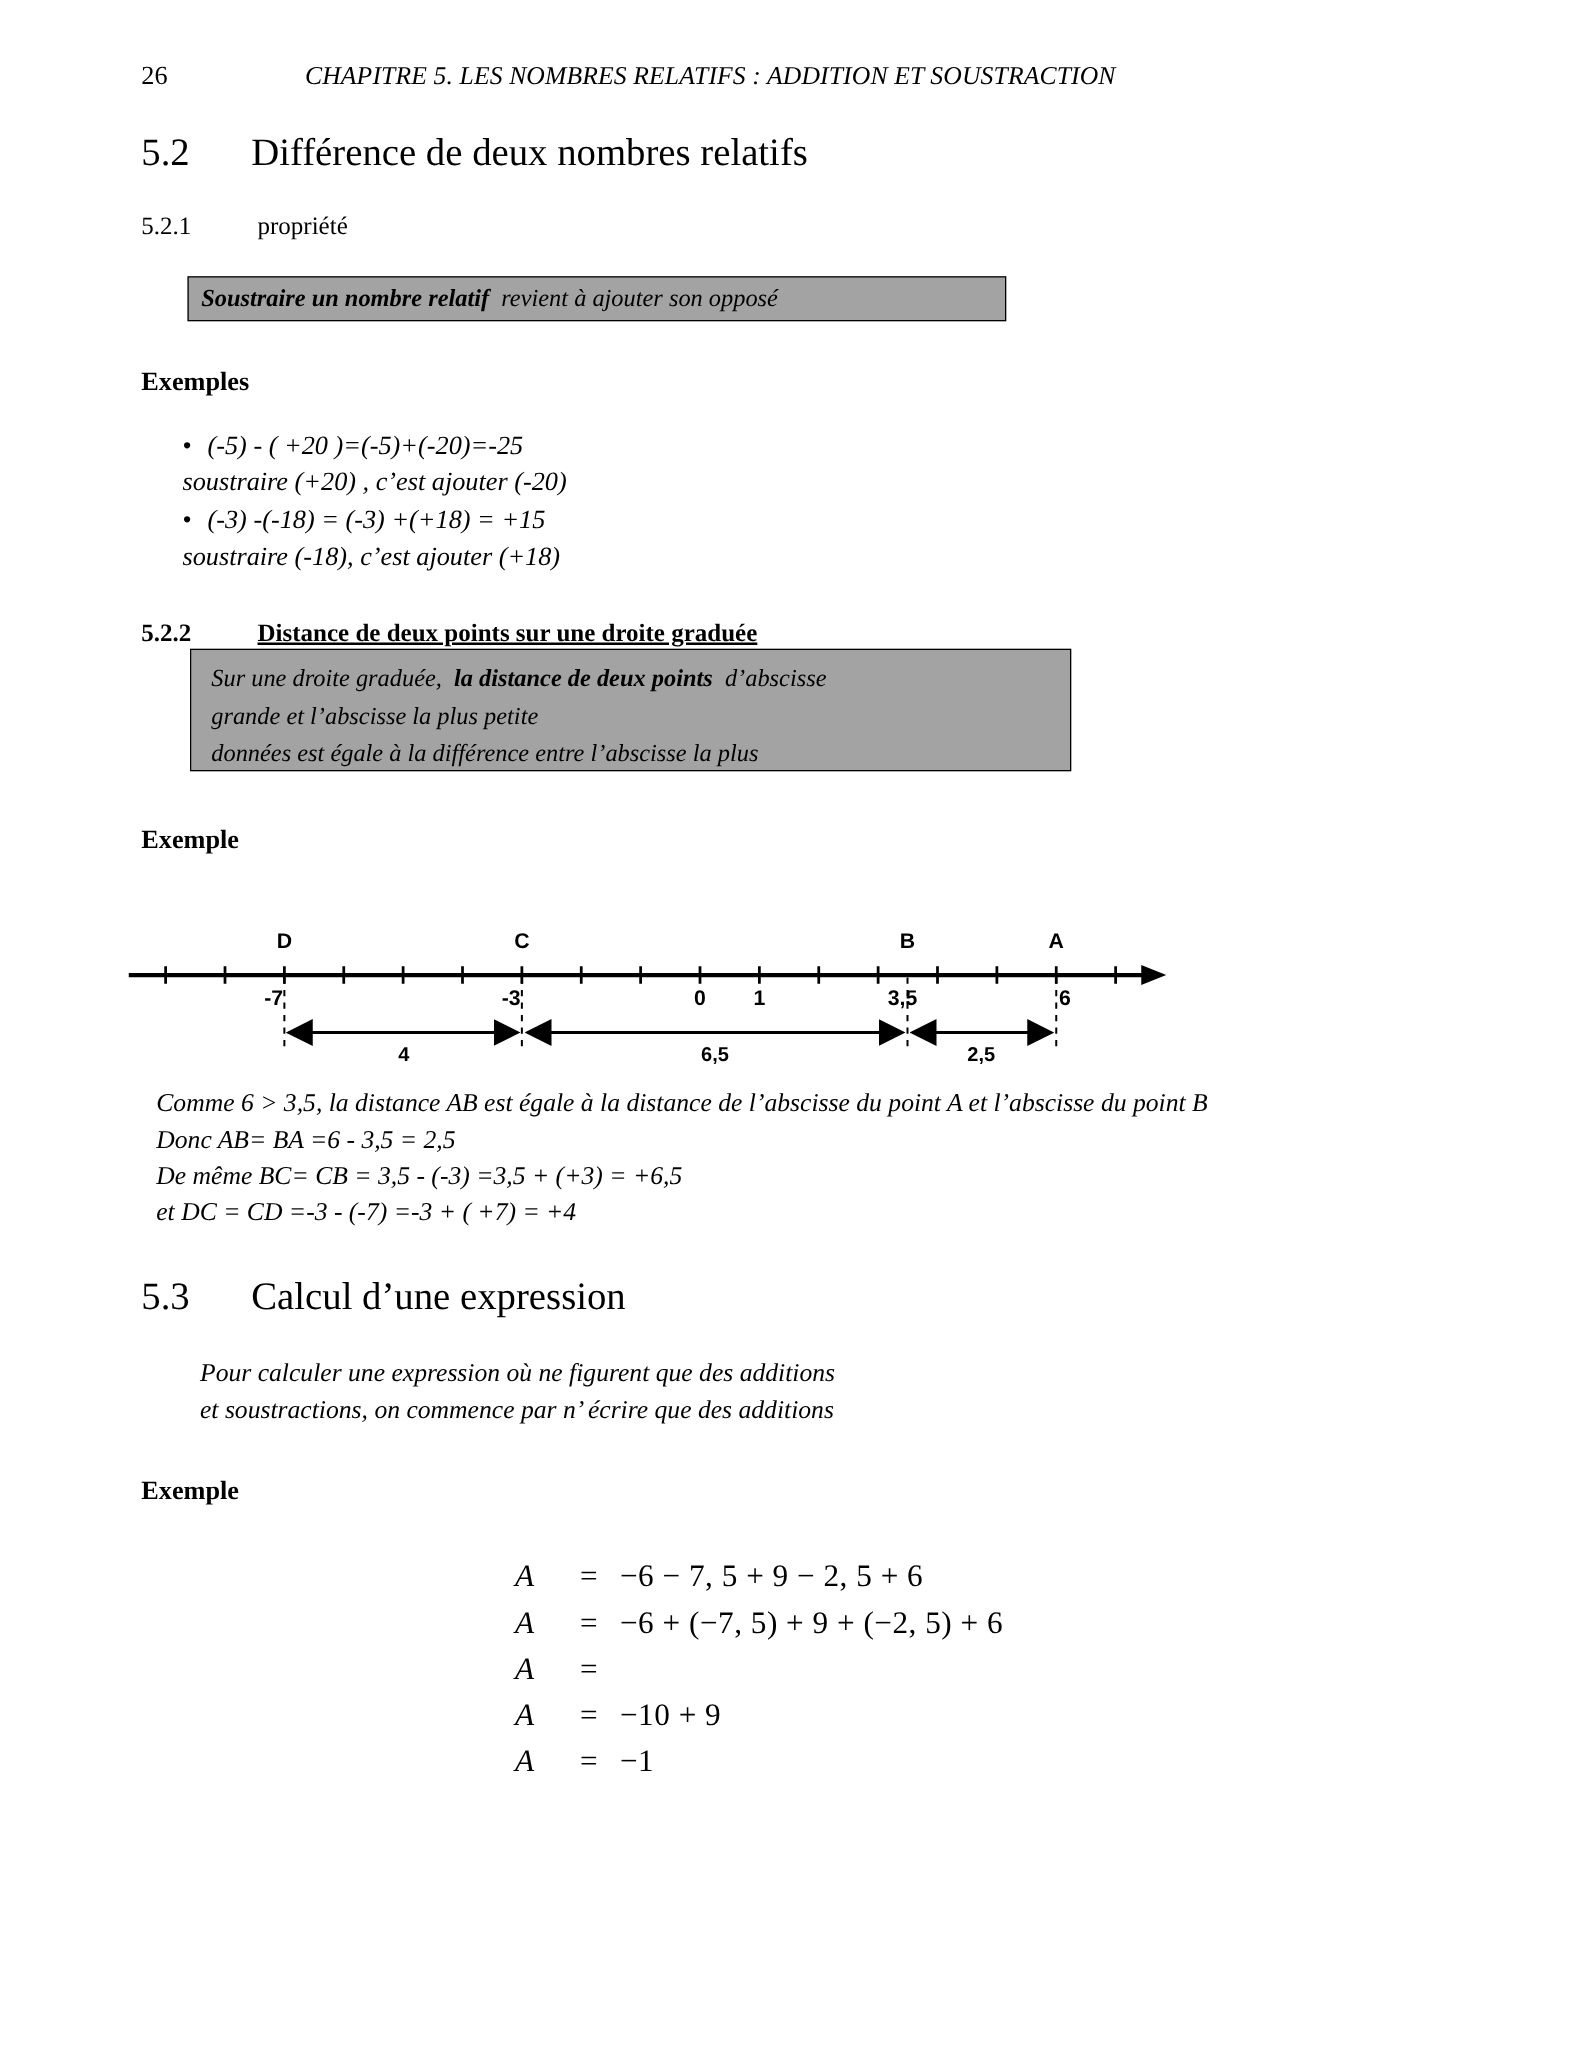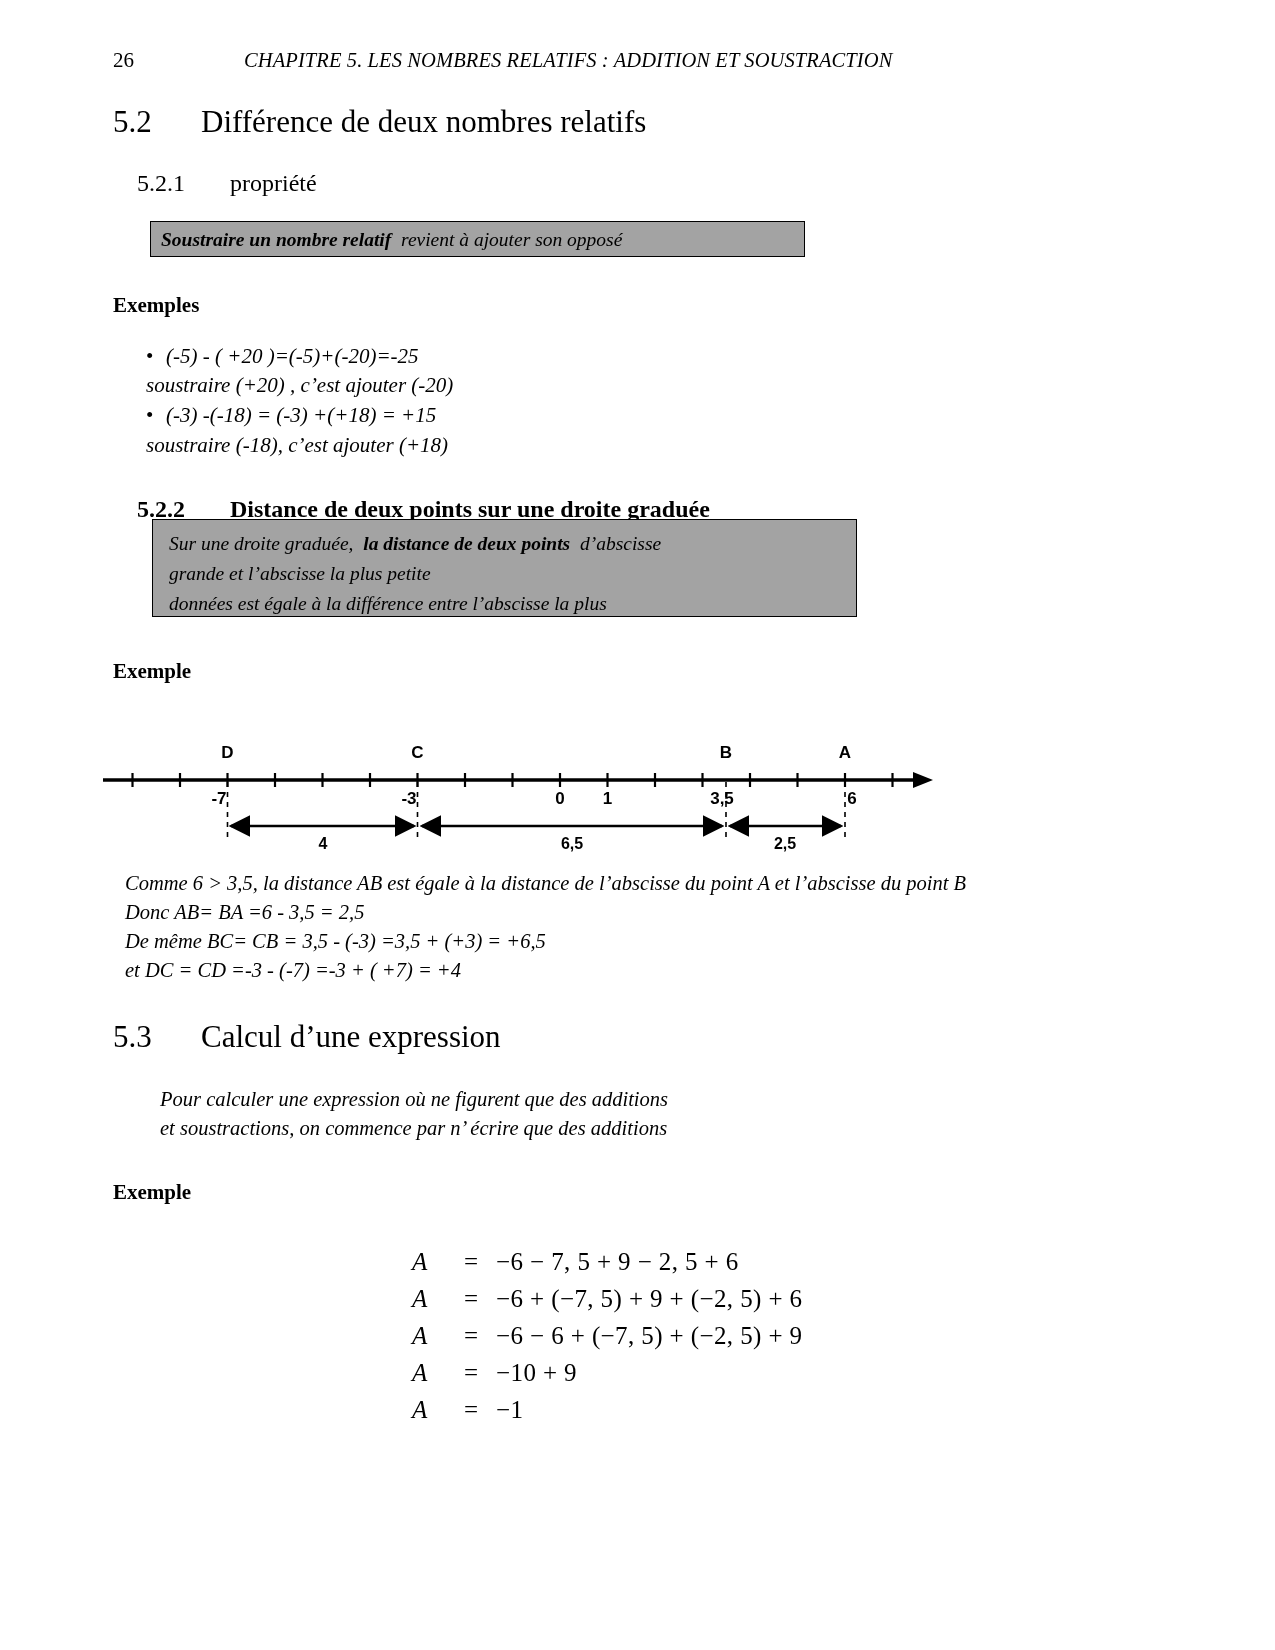--- a/index.html
+++ b/index.html
@@ -52,24 +52,23 @@
     left: 113px;
     font-size: 31px;
     font-weight: normal;
     white-space: nowrap;
   }
   .h-section .num { display: inline-block; width: 88px; }
 
   .h-sub {
     position: absolute;
     left: 113px;
-    font-size: 24px;
+    font-size: 20px;
     font-weight: normal;
     white-space: nowrap;
-    margin-left: 24px;
   }
   .h-sub .num { display: inline-block; width: 93px; }
   .h-sub.bold { font-weight: bold; }
 
   
   .framebox {
     position: absolute;
     border: 1.3px solid #000;
     box-sizing: border-box;
     background: #a3a3a3;
@@ -289,21 +288,20 @@
       <span class="rhs">−6 − 7, 5 + 9 − 2, 5 + 6</span>
     </div>
     <div class="mathrow">
       <span class="lhs">A</span>
       <span class="eq">=</span>
       <span class="rhs">−6 + (−7, 5) + 9 + (−2, 5) + 6</span>
     </div>
     <div class="mathrow">
       <span class="lhs">A</span>
       <span class="eq">=</span>
-      <span class="rhs">−6 − 6 + (−7, 5) + (−2, 5) + 9</span>
     </div>
     <div class="mathrow">
       <span class="lhs">A</span>
       <span class="eq">=</span>
       <span class="rhs">−10 + 9</span>
     </div>
     <div class="mathrow">
       <span class="lhs">A</span>
       <span class="eq">=</span>
       <span class="rhs">−1</span>

